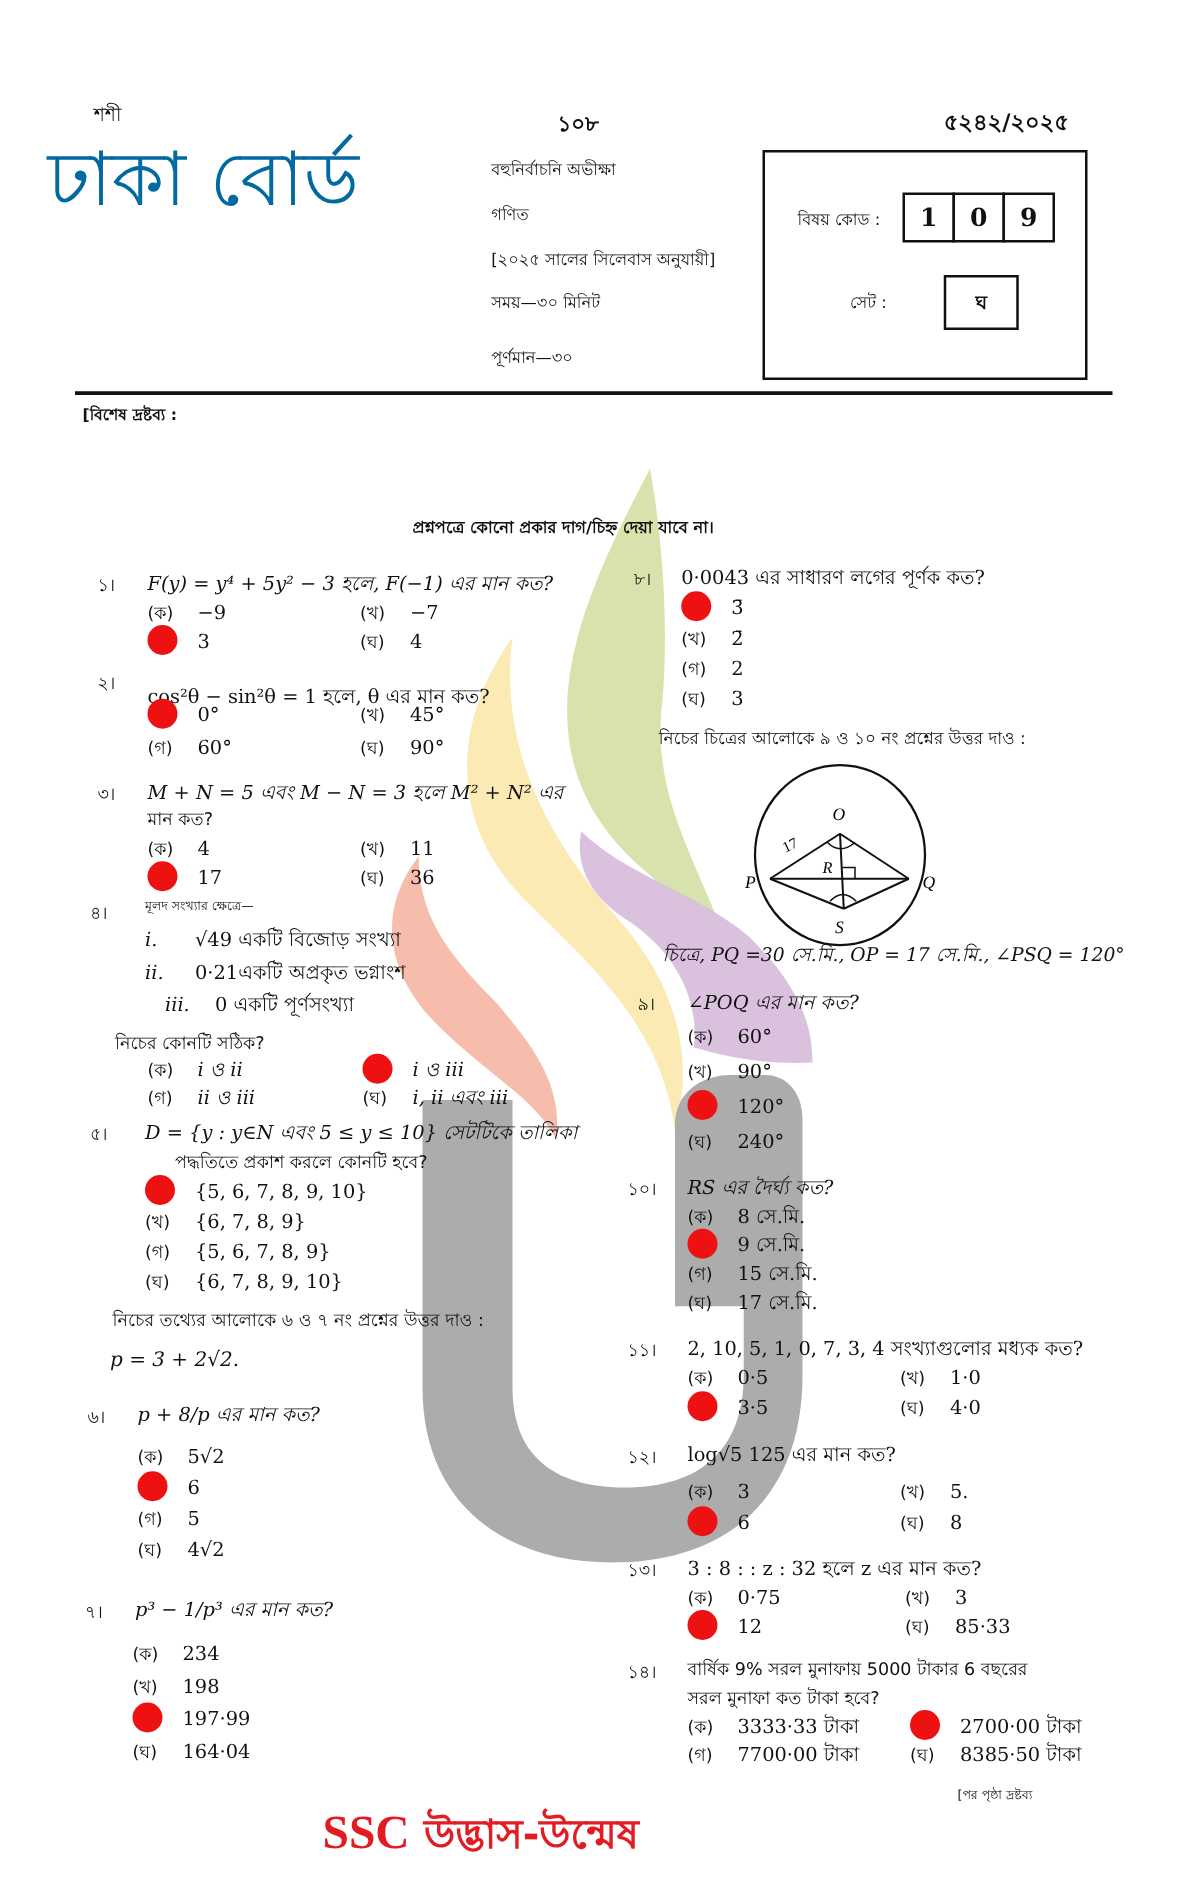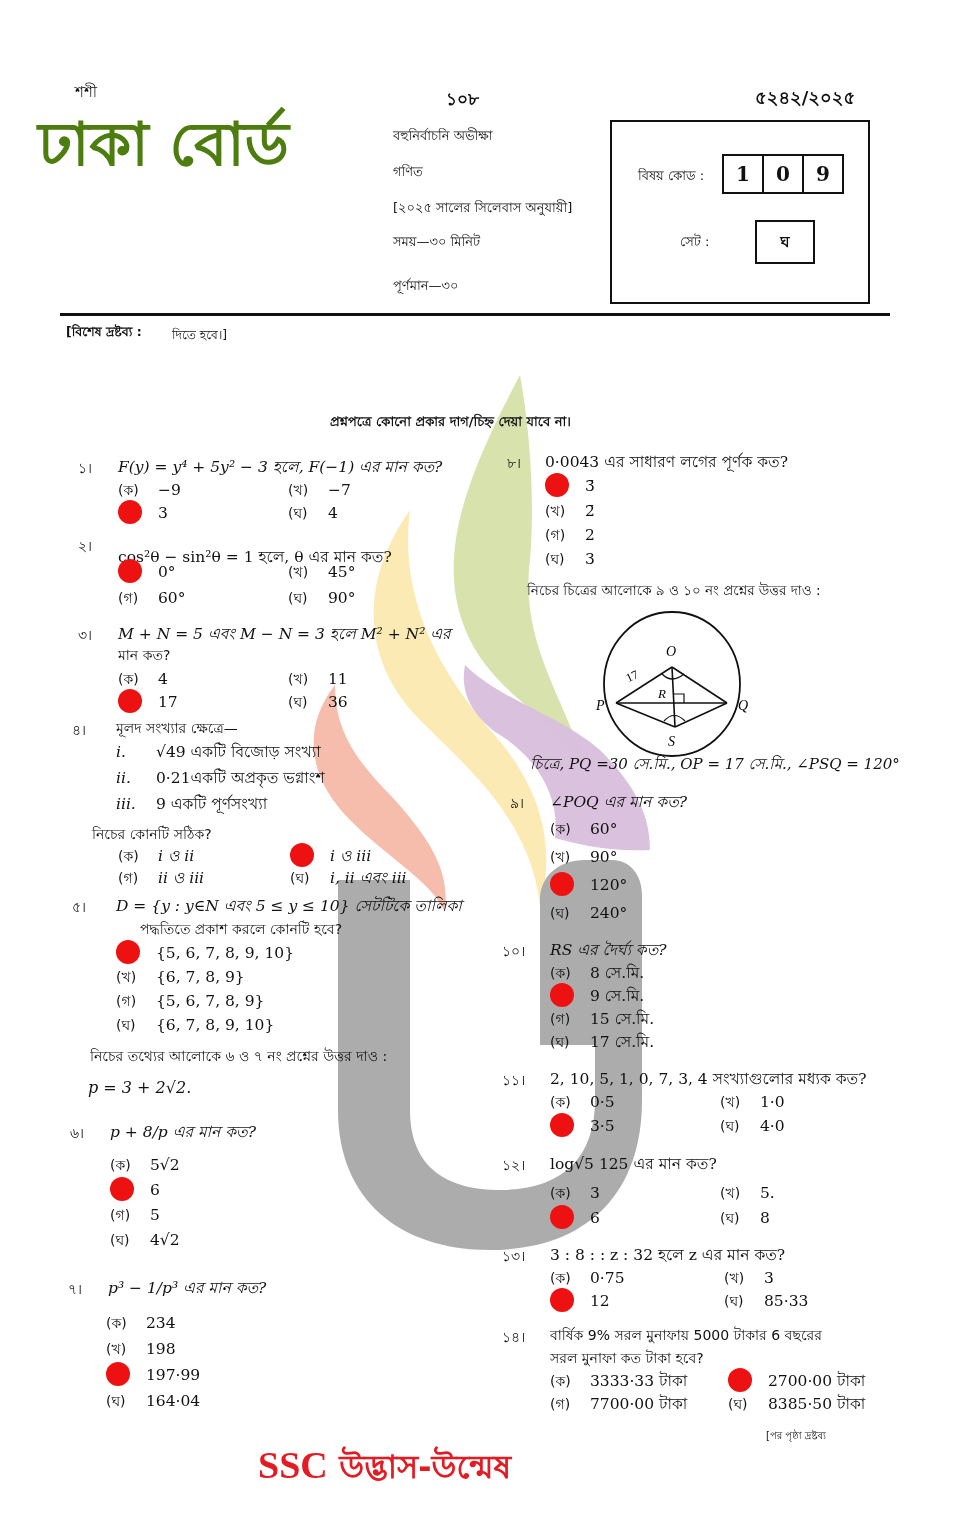--- a/index.html
+++ b/index.html
@@ -9,21 +9,21 @@
   .layer{position:absolute;z-index:1;}
   .bn{font-family:"DejaVu Sans","Liberation Sans",sans-serif;}
   .sm{font-size:13px;}
   .md{font-size:15px;}
   .opt{position:absolute;font-size:15.5px;line-height:22px;white-space:nowrap;}
   .lbl{display:inline-block;width:40px;font-family:"DejaVu Sans","Liberation Sans",sans-serif;font-size:14px;}
   .dot{display:inline-block;width:24px;height:24px;border-radius:50%;background:#ee1111;vertical-align:middle;margin-right:16px;position:relative;top:-2px;}
   .qnum{position:absolute;font-family:"DejaVu Sans","Liberation Sans",sans-serif;font-size:14px;}
   .qtext{position:absolute;font-size:15.5px;white-space:nowrap;}
   .it{font-style:italic;}
-  .title-red{color:#4d7c0f;font-family:"DejaVu Sans","Liberation Sans",sans-serif;font-weight:bold;}
+  .title-red{color:#0369a1;font-family:"DejaVu Sans","Liberation Sans",sans-serif;font-weight:normal;}
   .box{border:2.5px solid #111;}
   .code-cell{display:inline-block;width:38px;height:36px;border:2px solid #111;text-align:center;line-height:36px;font-size:20px;font-weight:bold;margin-left:-2px;}
 </style>
 </head>
 <body>
 
 <svg class="wm" viewBox="0 0 963 1516" xmlns="http://www.w3.org/2000/svg">
   <path d="M520 375 C470 470 430 560 470 640 C500 700 560 720 585 765 C560 690 520 640 530 560 C535 500 530 430 520 375 Z" fill="#d6e0a8" opacity="0.95"></path>
   <path d="M410 510 C360 580 360 660 420 720 C470 770 530 820 540 905 C555 850 545 790 490 730 C430 660 400 590 410 510 Z" fill="#fbe9b0" opacity="0.95"></path>
   <path d="M335 685 C300 730 310 780 350 820 C390 860 430 880 445 912 C450 870 430 840 395 800 C355 760 335 730 335 685 Z" fill="#f6b8a8" opacity="0.95"></path>
@@ -49,21 +49,20 @@
     <span class="code-cell">1</span><span class="code-cell">0</span><span class="code-cell">9</span>
   </div>
   <div class="abs bn sm" style="left:68px;top:110px;">সেট :</div>
   <div class="abs bn" style="left:143px;top:98px;width:56px;height:40px;border:2.5px solid #111;text-align:center;line-height:40px;font-size:15px;font-weight:bold;">ঘ</div>
 </div>
 
 <div class="layer" style="left:60px;top:313px;width:830px;height:3px;background:#111;"></div>
 
 <div class="layer bn" style="left:66px;top:323px;font-size:12.5px;font-weight:bold;">[বিশেষ দ্রষ্টব্য :</div>
 <div class="layer bn" style="left:172px;top:323px;font-size:12.2px;line-height:24px;width:710px;">
-  <div>দিতে হবে।]</div>
 </div>
 <div class="layer bn" style="left:330px;top:412px;font-size:13px;font-weight:bold;">প্রশ্নপত্রে কোনো প্রকার দাগ/চিহ্ন দেয়া যাবে না।</div>
 
 <div class="layer" style="left:78px;top:455px;width:400px;">
   <span class="qnum" style="left:0;top:2px;">১।</span>
   <span class="qtext it" style="left:40px;top:0;">F(y) = y⁴ + 5y² − 3 হলে, F(−1) এর মান কত?</span>
   <div class="opt" style="left:40px;top:24px;"><span class="lbl">(ক)</span><span>−9</span></div>
   <div class="opt" style="left:210px;top:24px;"><span class="lbl">(খ)</span><span>−7</span></div>
   <div class="opt" style="left:40px;top:47px;"><span class="dot"></span><span>3</span></div>
   <div class="opt" style="left:210px;top:47px;"><span class="lbl">(ঘ)</span><span>4</span></div>
@@ -83,24 +82,24 @@
   <span class="qtext it" style="left:40px;top:0;">M + N = 5 এবং M − N = 3 হলে M² + N² এর</span>
   <span class="qtext bn" style="left:40px;top:22px;font-size:14px;">মান কত?</span>
   <div class="opt" style="left:40px;top:46px;"><span class="lbl">(ক)</span><span>4</span></div>
   <div class="opt" style="left:210px;top:46px;"><span class="lbl">(খ)</span><span>11</span></div>
   <div class="opt" style="left:40px;top:69px;"><span class="dot"></span><span>17</span></div>
   <div class="opt" style="left:210px;top:69px;"><span class="lbl">(ঘ)</span><span>36</span></div>
 </div>
 
 <div class="layer" style="left:72px;top:717px;width:420px;">
   <span class="qnum" style="left:0;top:2px;">৪।</span>
-  <span class="qtext bn" style="left:44px;top:0;font-size:14px;">মূলদ সংখ্যার ক্ষেত্রে—</span>
+  <span class="qtext bn" style="left:44px;top:0;font-size:10px;">মূলদ সংখ্যার ক্ষেত্রে—</span>
   <div class="opt" style="left:44px;top:24px;"><span class="it" style="display:inline-block;width:40px;">i.</span><span>√49 একটি বিজোড় সংখ্যা</span></div>
   <div class="opt" style="left:44px;top:50px;"><span class="it" style="display:inline-block;width:40px;">ii.</span><span>0·21একটি অপ্রকৃত ভগ্নাংশ</span></div>
-  <div class="opt" style="left:44px;top:76px;"><span class="it" style="display:inline-block;width:40px;">iii.</span><span>9 একটি পূর্ণসংখ্যা</span></div>
+  <div class="opt" style="left:44px;top:76px;"><span class="it" style="display:inline-block;width:40px;margin-left:16px;">iii.</span><span>0 একটি পূর্ণসংখ্যা</span></div>
   <span class="qtext bn" style="left:20px;top:106px;font-size:14px;">নিচের কোনটি সঠিক?</span>
   <div class="opt it" style="left:46px;top:128px;"><span class="lbl" style="font-style:normal;">(ক)</span><span>i ও ii</span></div>
   <div class="opt it" style="left:218px;top:128px;"><span class="dot"></span><span>i ও iii</span></div>
   <div class="opt it" style="left:46px;top:150px;"><span class="lbl" style="font-style:normal;">(গ)</span><span>ii ও iii</span></div>
   <div class="opt it" style="left:218px;top:150px;"><span class="lbl" style="font-style:normal;">(ঘ)</span><span>i, ii এবং iii</span></div>
 </div>
 
 <div class="layer" style="left:72px;top:894px;width:420px;">
   <span class="qnum" style="left:0;top:2px;">৫।</span>
   <span class="qtext it" style="left:44px;top:0;">D = {y : y∈N এবং 5 ≤ y ≤ 10} সেটটিকে তালিকা</span>

